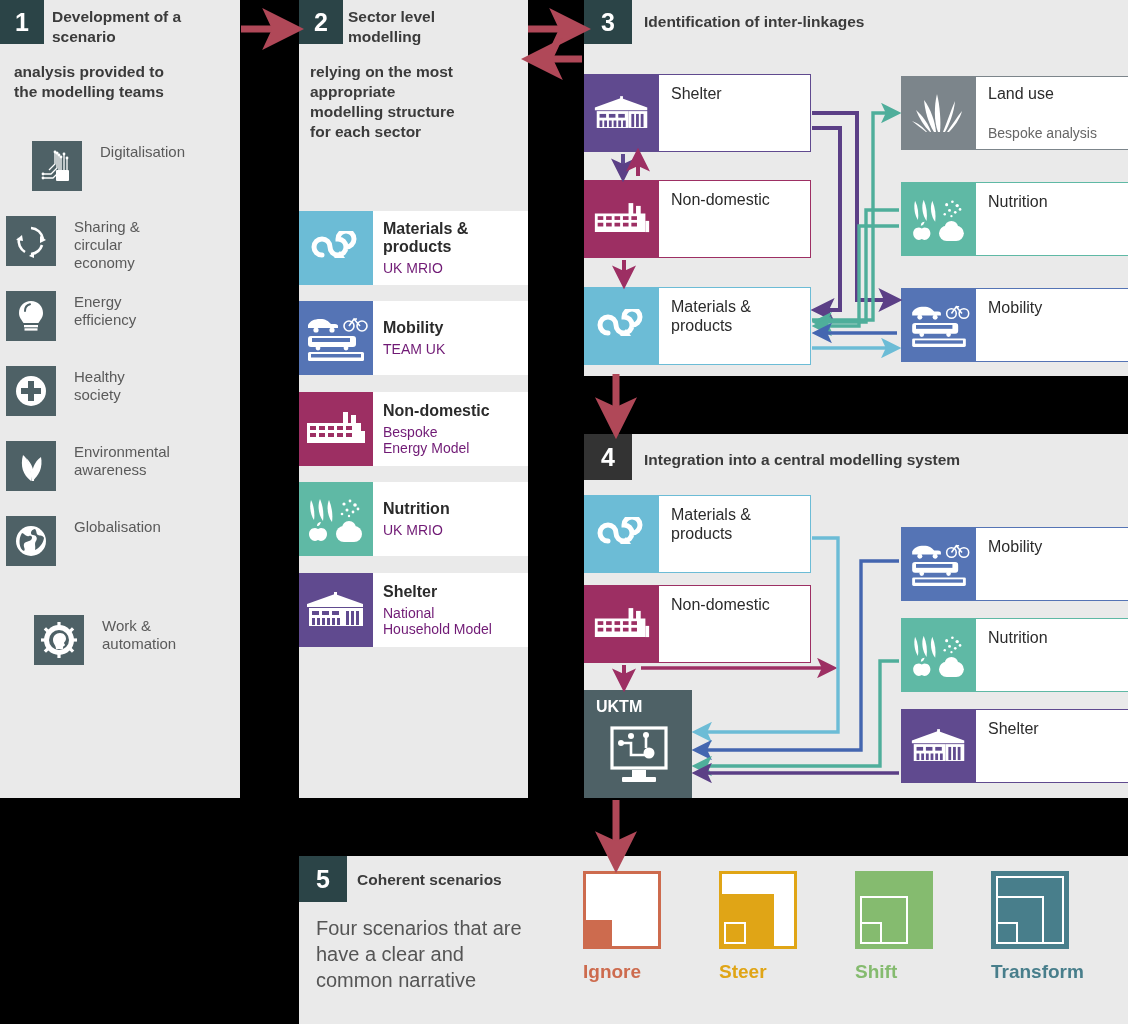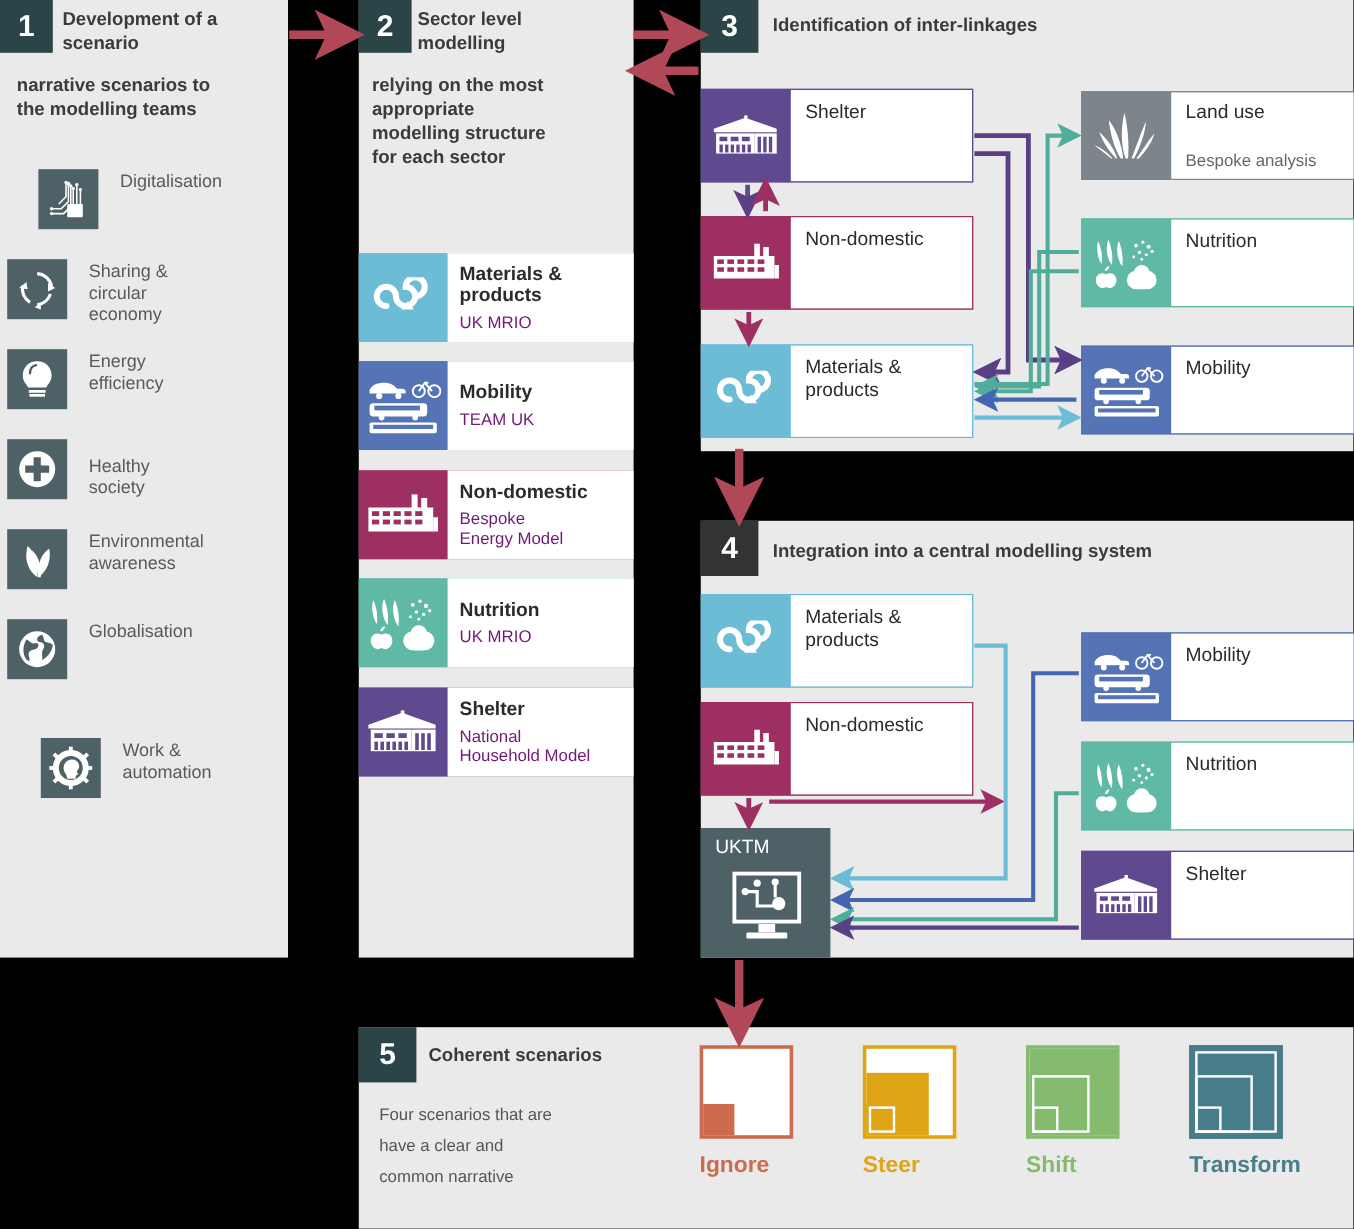--- a/index.html
+++ b/index.html
@@ -28,21 +28,21 @@
 
   
   .fbox{position:absolute;display:flex;box-sizing:border-box;}
   .fbox .ic{width:74px;flex:0 0 74px;display:flex;align-items:center;justify-content:center;}
   .fbox .bd{flex:1;background:#fff;display:flex;align-items:flex-start;
             padding:9px 12px;box-sizing:border-box;}
   .fbox .t{font-weight:normal;font-size:16px;line-height:19px;color:#2b2b2b;}
   .fbox .s{font-size:14px;color:#666;}
 
   .uktm{position:absolute;background:#4e6166;color:#fff;}
-  .uktm .lab{position:absolute;left:12px;top:8px;font-size:16px;color:#fff;}
+  .uktm .lab{position:absolute;left:12px;top:8px;font-size:16px;color:#fff;font-weight:bold;}
 
   svg.ov{position:absolute;left:0;top:0;width:1128px;height:1024px;pointer-events:none;}
 
   .scen{position:absolute;text-align:left;}
   .scen .sq{width:78px;height:78px;position:relative;box-sizing:border-box;}
   .scen .nm{margin-top:12px;font-weight:bold;font-size:19px;}
 </style>
 </head>
 <body>
 
@@ -53,21 +53,21 @@
 <div class="panel" style="left:299px;top:856px;width:829px;height:168px;"></div>
 
 <div class="stepnum" style="left:0;top:0;width:44px;height:44px;font-size:25px;">
   <span>1</span>
 </div>
 <div class="steptitle" style="left:52px;top:7px;width:185px;">
   <div>Development of a</div>
   <div>scenario</div>
 </div>
 <div class="steptitle" style="left:14px;top:62px;width:225px;">
-  <div>narrative scenarios to</div>
+  <div>analysis provided to</div>
   <div>the modelling teams</div>
 </div>
 
 <div class="driver" style="left:6px;top:141px;padding-left:26px;">
   <div class="ic">
     <svg width="36" height="36" viewBox="0 0 36 36">
       <g stroke="#fff" stroke-width="1.3" fill="none">
         <path d="M4 26 L12 26 L18 20 L18 6"></path>
           <path d="M4 30 L14 30 L20 24 L20 8"></path>
         <path d="M10 22 L16 16 L16 5"></path>
@@ -117,21 +117,21 @@
       <path d="M18 3 C11 3 6 8 6 15 c0 5 3 7 4.5 10 h15 C27 22 30 20 30 15 C30 8 25 3 18 3 Z" fill="#fff"></path>
       <rect x="11" y="27" width="14" height="2.3" fill="#fff"></rect>
       <rect x="11.5" y="30.3" width="13" height="2.3" fill="#fff"></rect>
       <path d="M12 13 C12 9 14 7 17 6.3" stroke="#4e6166" stroke-width="2" fill="none" stroke-linecap="round"></path>
     </svg>
   </div>
   <div class="lb" style="white-space:pre-line;"><span>Energy
 efficiency</span></div>
 </div>
 
-<div class="driver" style="left:6px;top:366px;align-items:flex-end;">
+<div class="driver" style="left:6px;top:366px;">
   <div class="ic">
     <svg width="36" height="36" viewBox="0 0 36 36">
       <circle cx="18" cy="18" r="15" fill="#fff"></circle>
       <path d="M15 8 h6 v7 h7 v6 h-7 v7 h-6 v-7 h-7 v-6 h7 z" fill="#4e6166"></path>
     </svg>
   </div>
   <div class="lb" style="white-space:pre-line;"><span>Healthy
 society</span></div>
 </div>
 
@@ -642,21 +642,21 @@
     <div class="t"><span>Shelter</span></div>
   </div>
 </div>
 
 <div class="stepnum" style="left:299px;top:856px;width:48px;height:46px;font-size:25px;">
   <span>5</span>
 </div>
 <div class="steptitle" style="left:357px;top:870px;width:260px;">
   <span>Coherent scenarios</span>
 </div>
-<div class="bodytext" style="left:316px;top:915px;width:250px;font-size:14px;line-height:26px;">
+<div class="bodytext" style="left:316px;top:915px;width:250px;font-size:20px;line-height:26px;">
   <div>Four scenarios that are</div>
   <div>have a clear and</div>
   <div>common narrative</div>
 </div>
 
 <div class="scen" style="left:583px;top:871px;">
   <div class="sq" style="border:3px solid #cd6b4e;background:#fff;">
     <div style="position:absolute;left:0;bottom:0;width:26px;height:26px;background:#cd6b4e;"></div>
   </div>
   <div class="nm" style="color:#cd6b4e;"><span>Ignore</span></div>

